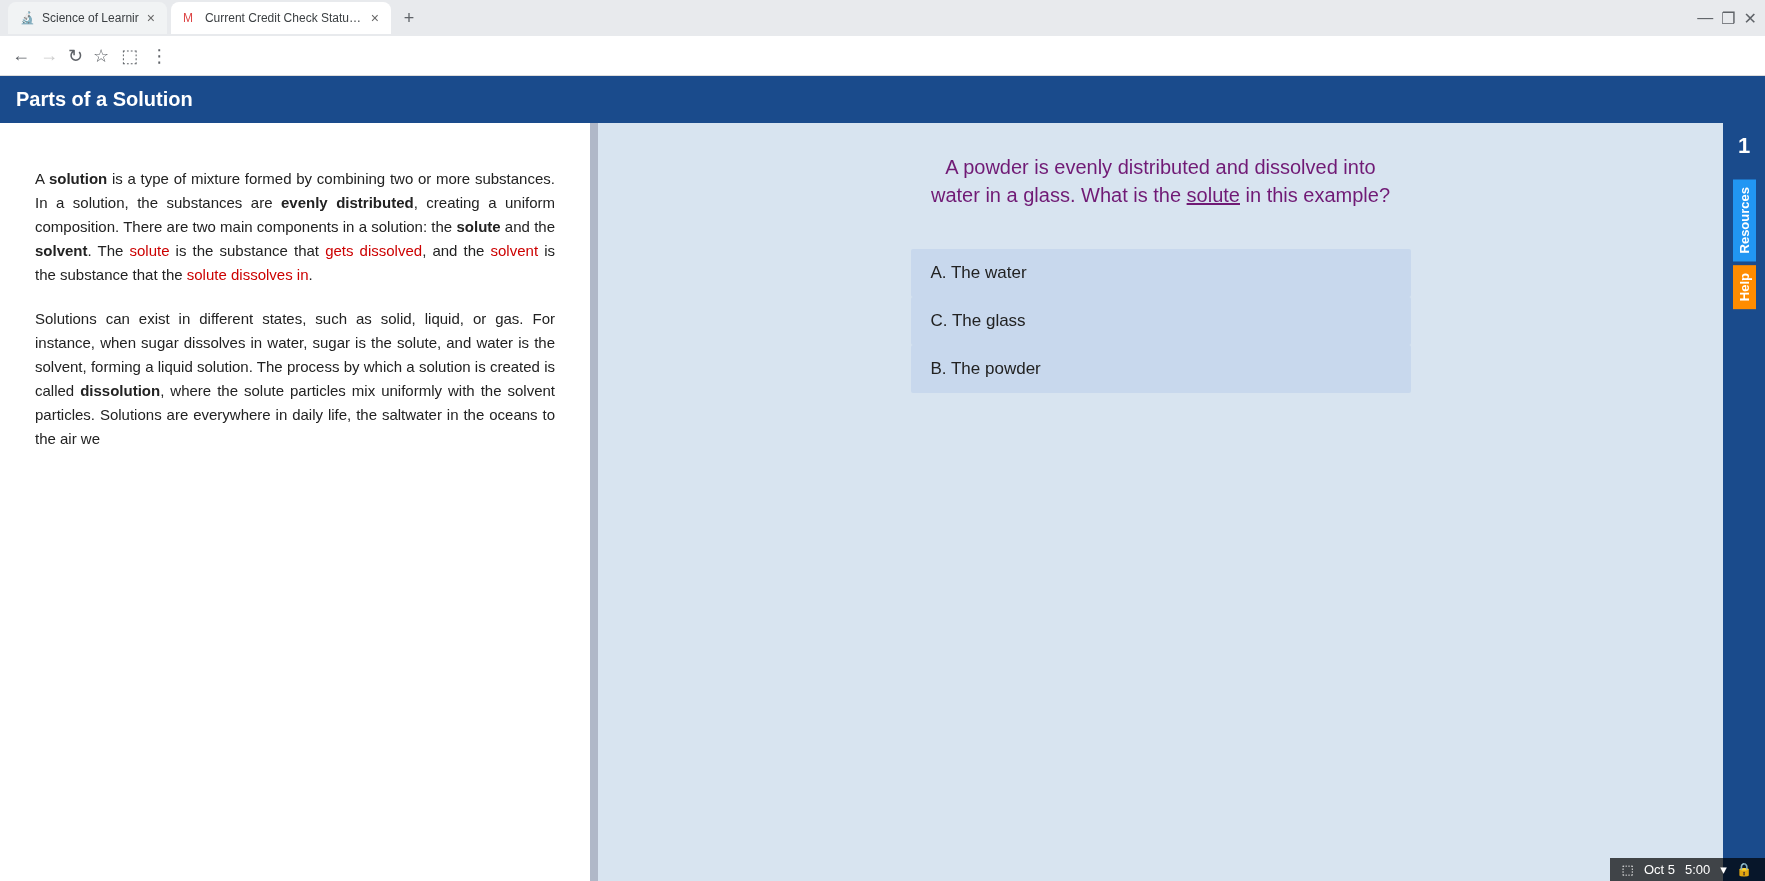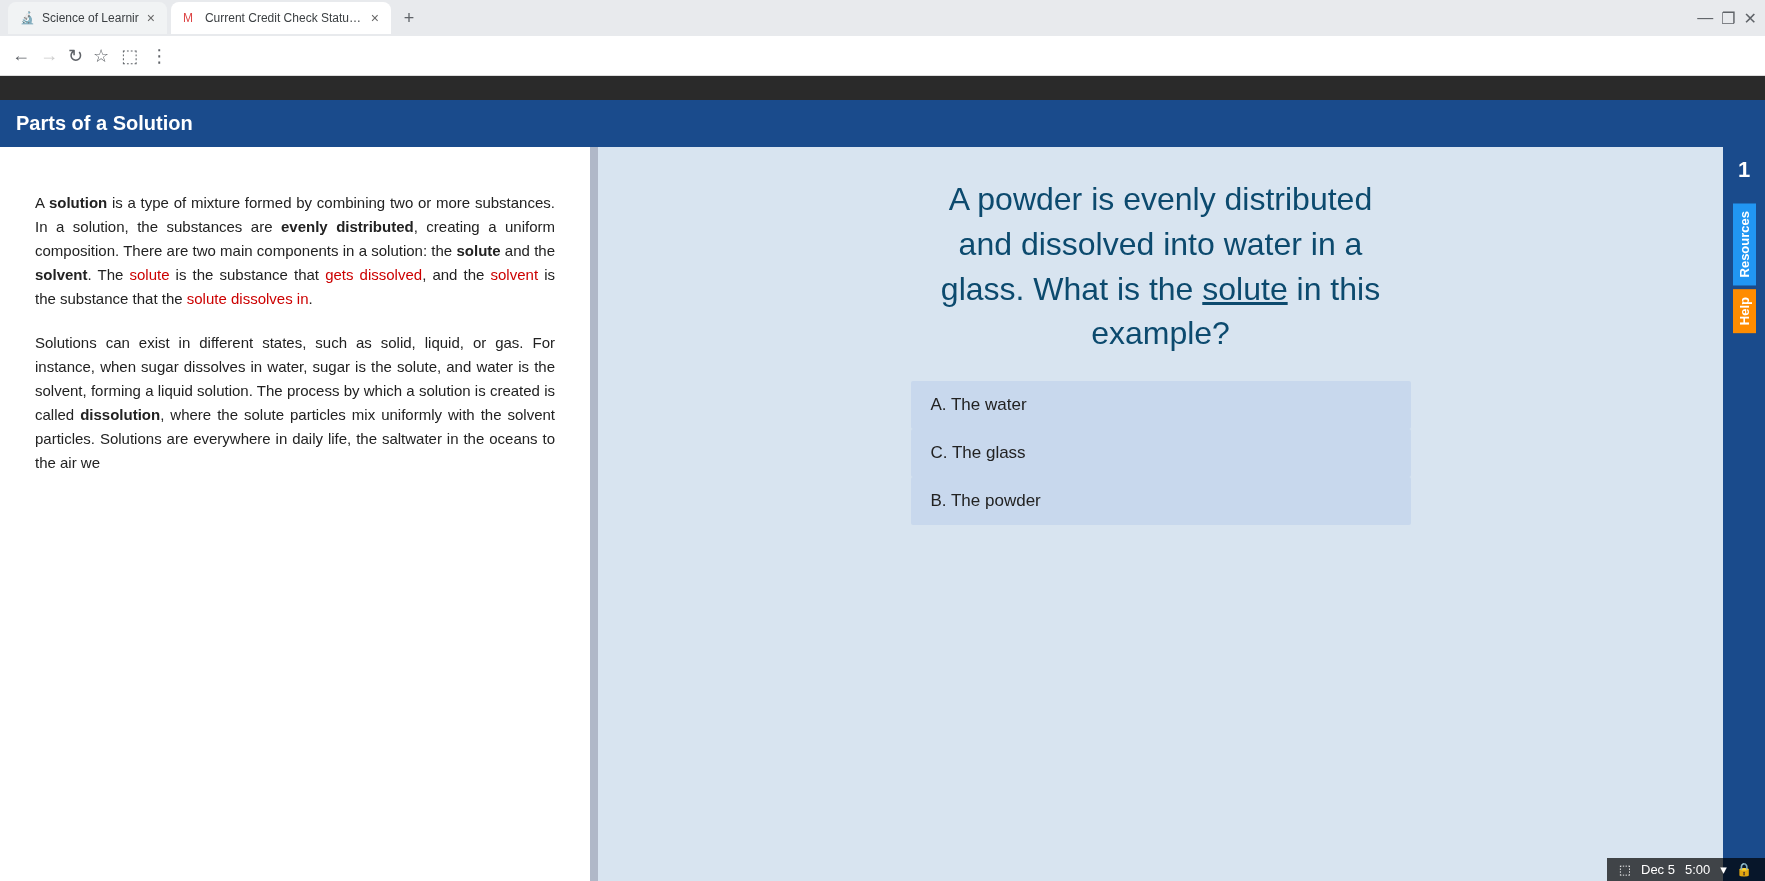--- a/index.html
+++ b/index.html
@@ -122,21 +122,20 @@
       flex-direction: column;
     }
 
     .lesson-header {
       background: #1a4b8c;
       color: white;
       font-size: 20px;
       font-weight: bold;
       padding: 12px 16px;
       width: 100%;
-      margin-top: 24px;
     }
 
     .lesson-body {
       display: flex;
       flex: 1;
       background: #e8e8e8;
       overflow: hidden;
     }
 
     
@@ -164,26 +163,26 @@
     .question-panel {
       flex: 1;
       background: #d8e4f0;
       padding: 30px 40px;
       display: flex;
       flex-direction: column;
       align-items: center;
     }
 
     .question-text {
-      font-size: 32px;
+      font-size: 20px;
       font-weight: normal;
       text-align: center;
-      color: #0c4a6e;
+      color: #701a75;
       line-height: 1.4;
-      margin-bottom: 25px;
+      margin-bottom: 40px;
       max-width: 480px;
     }
 
     .question-text .underline {
       text-decoration: underline;
     }
 
     .answer-options {
       width: 100%;
       max-width: 500px;
@@ -349,17 +348,17 @@
       <div class="sidebar-number">1</div>
       <div class="sidebar-resources">Resources</div>
       <div class="sidebar-help">Help</div>
     </div>
 
   </div>
 </div>
 
 <div class="status-bar">
   <span>⬚</span>
-  <span>Dec 5</span>
+  <span>Oct 5</span>
   <span>5:00</span>
   <span>▾</span>
   <span>🔒</span>
 </div>
 
 </body></html>

